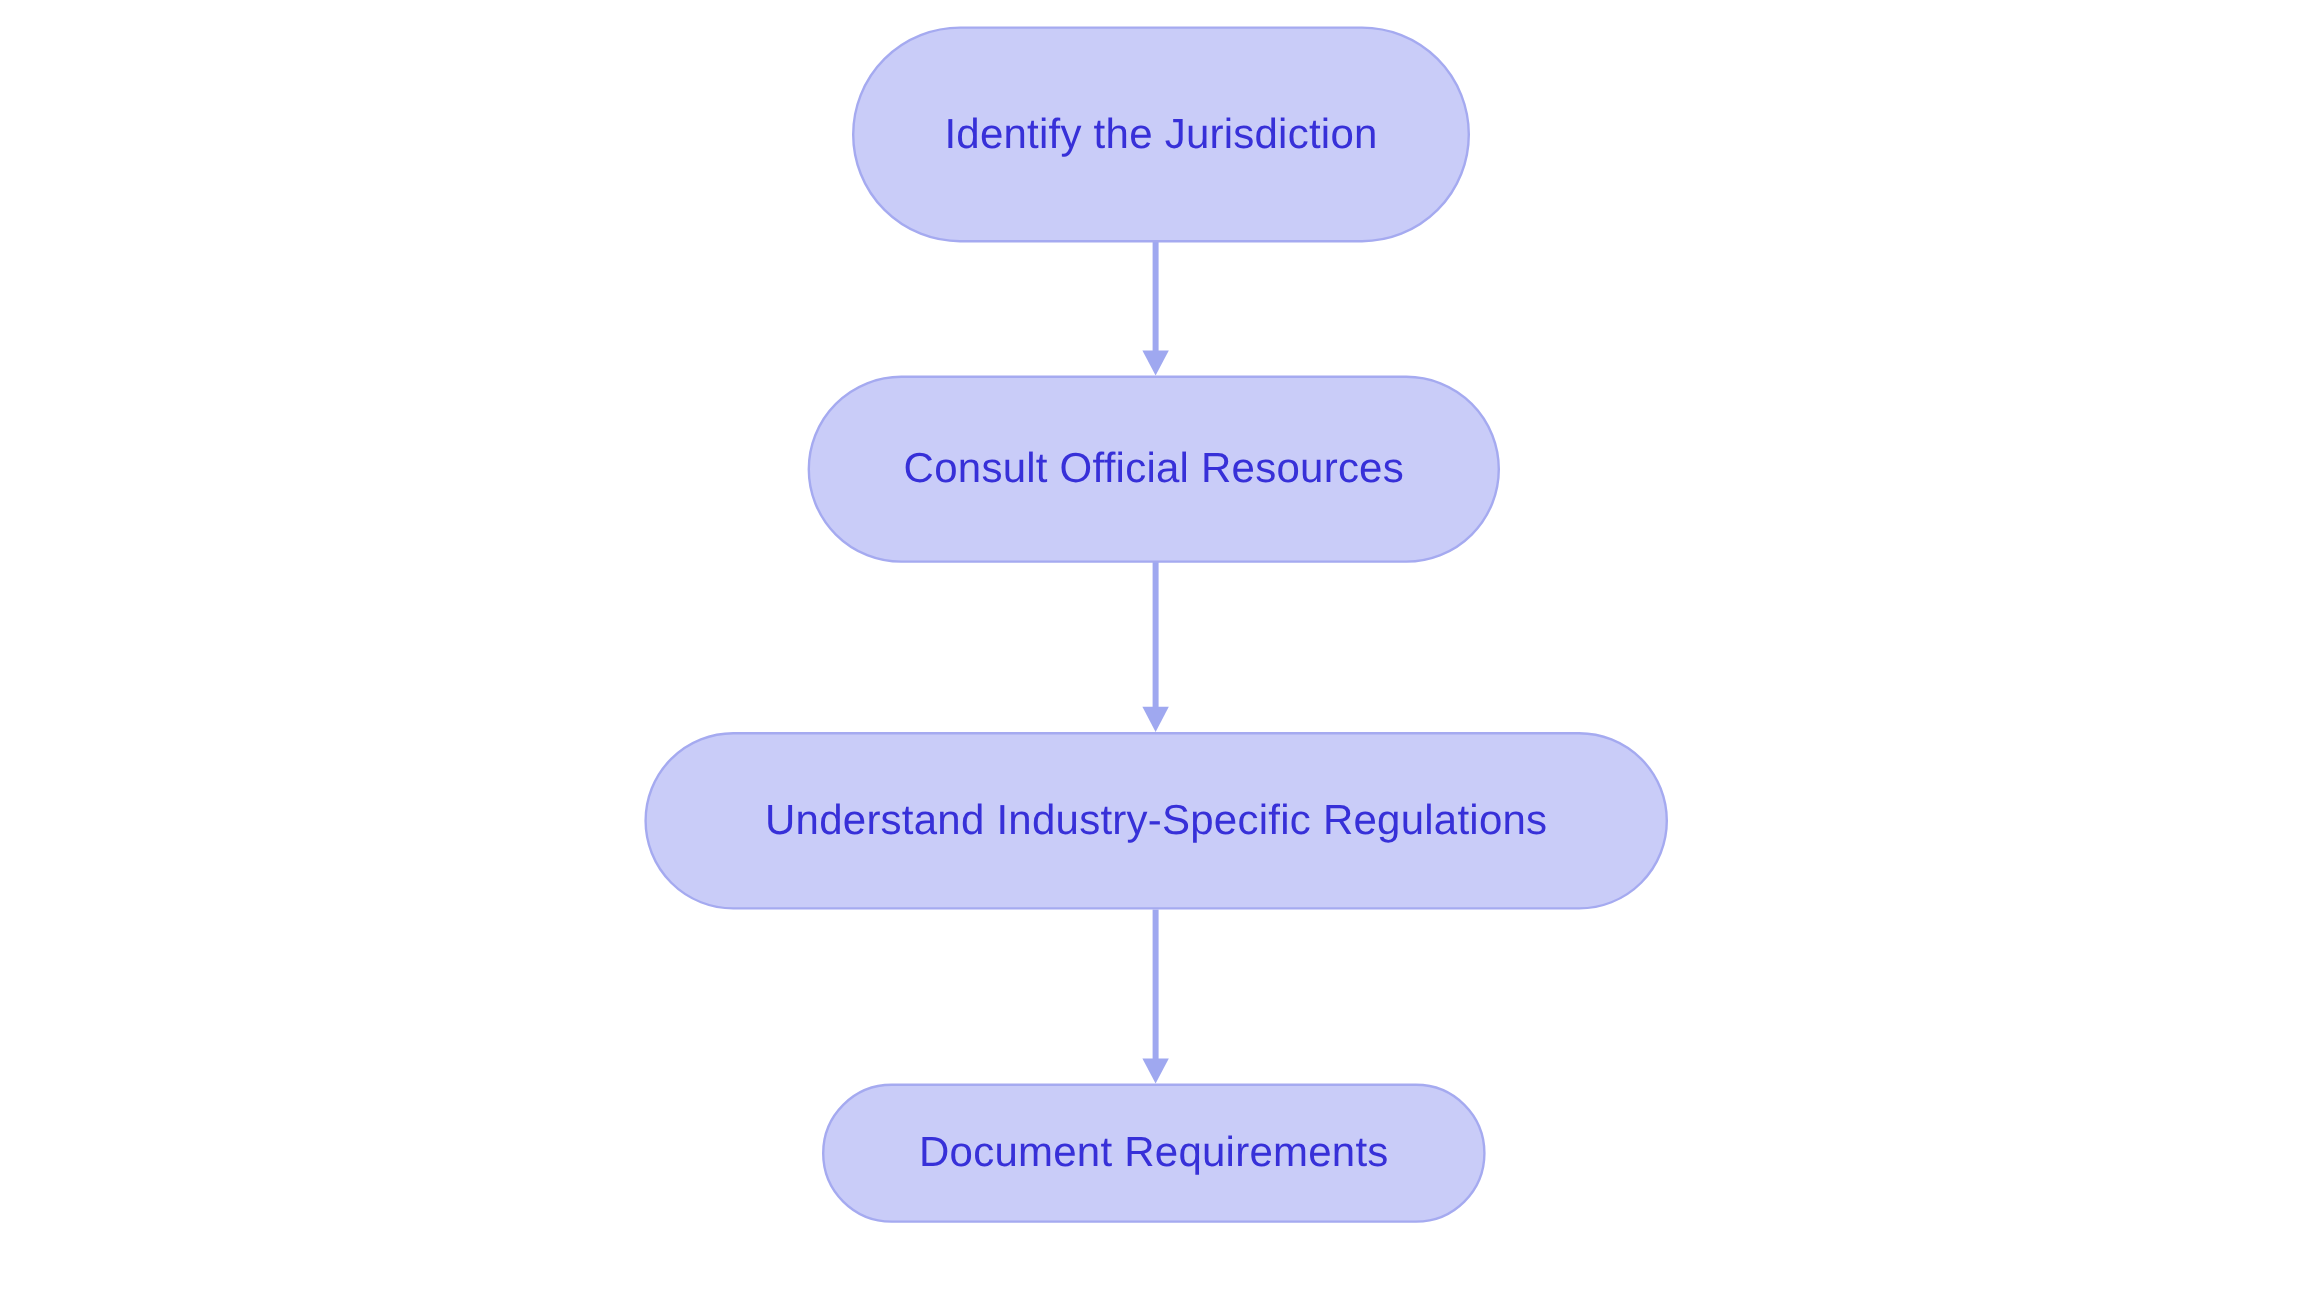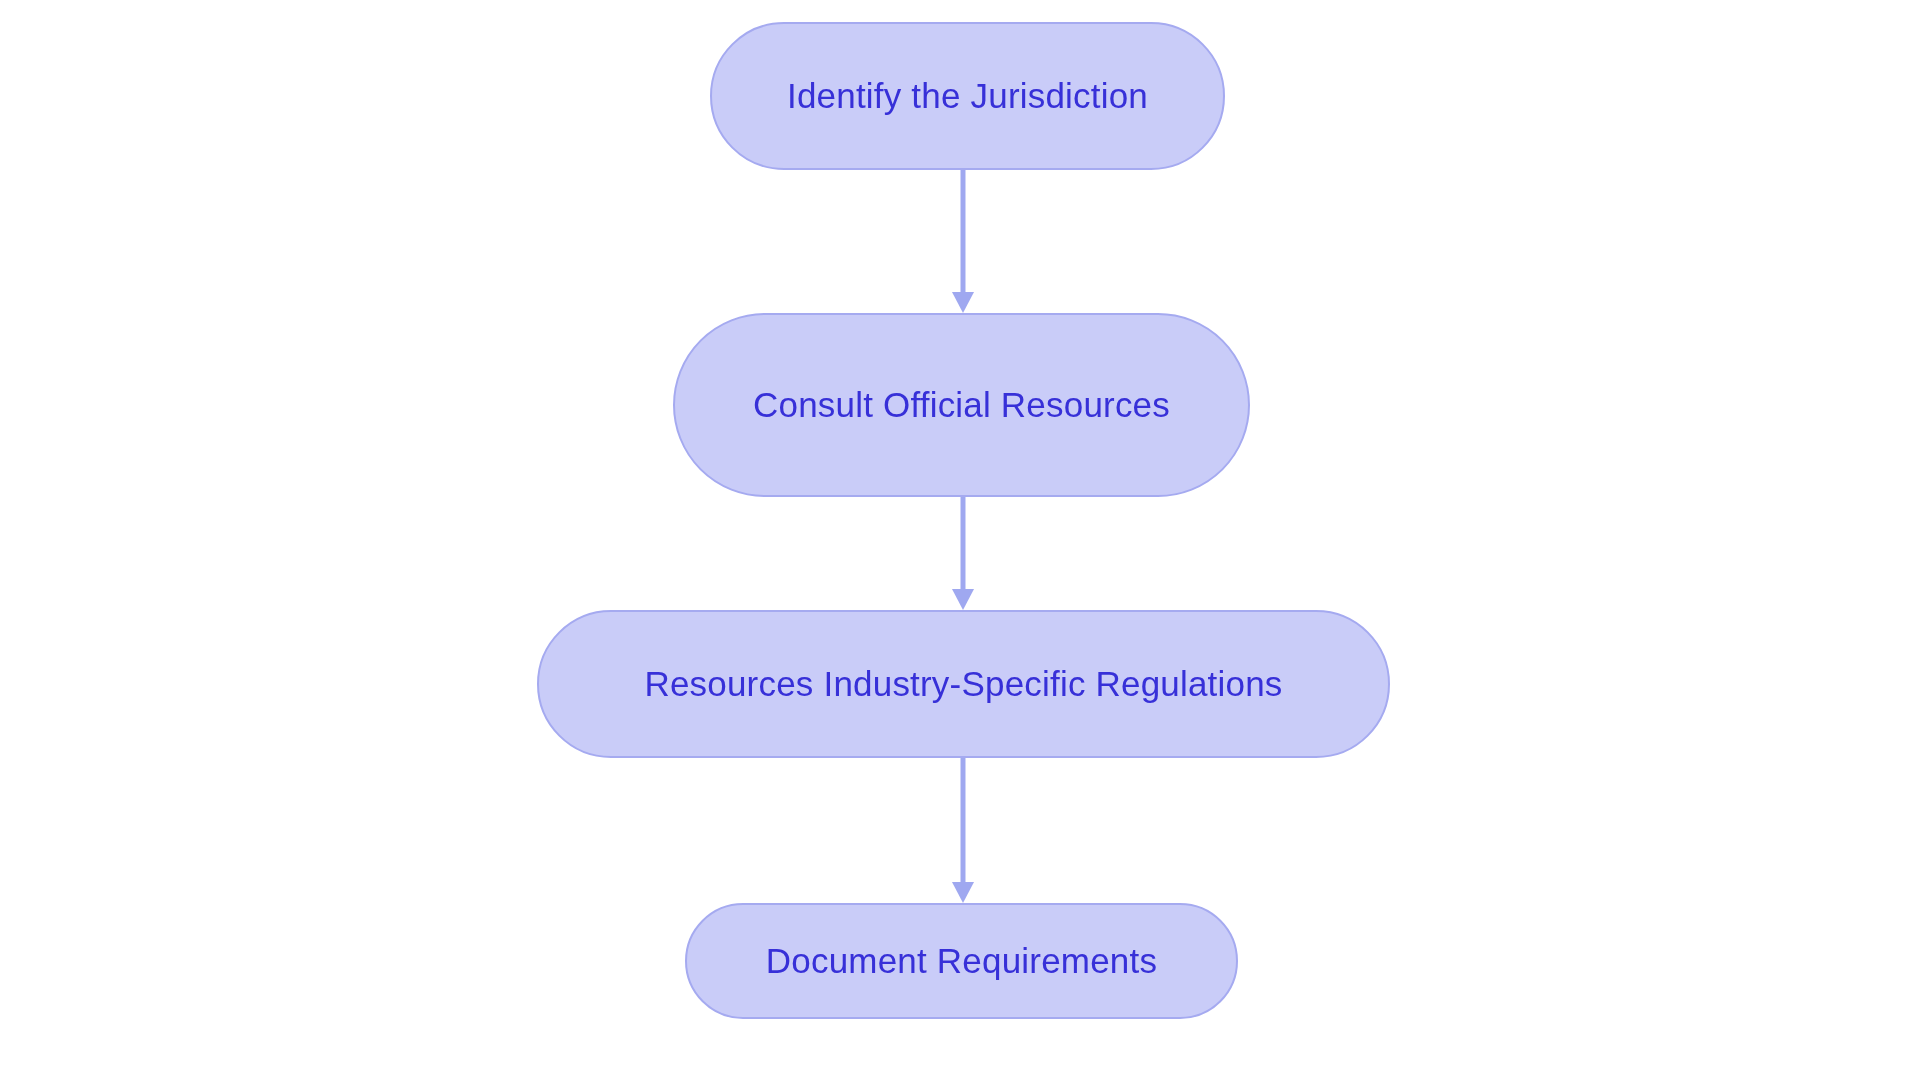--- a/index.html
+++ b/index.html
@@ -42,22 +42,22 @@
     font-family: "Liberation Sans", sans-serif;
     font-size: 35px;
     font-weight: 400;
     line-height: 1.1;
     letter-spacing: 0.2px;
     white-space: nowrap;
     padding: 0 22px;
     user-select: none;
   }
   
-  #node-0 { left: 710px;  top: 22px;  width: 515px; height: 148px; }
-  #node-1 { left: 673px;  top: 313px; width: 577px; height: 184px; }
+  #node-0 { left: 710px;  top: 22px;  width: 515px; height: 180px; }
+  #node-1 { left: 673px;  top: 313px; width: 577px; height: 156px; }
   #node-2 { left: 537px;  top: 610px; width: 853px; height: 148px; }
   #node-3 { left: 685px;  top: 903px; width: 553px; height: 116px; }
 </style>
 </head>
 <body>
 
 <div id="canvas">
 
   <svg id="flow-svg" viewBox="0 0 1920 1083" xmlns="http://www.w3.org/2000/svg">
     <g>
@@ -76,20 +76,20 @@
 
   <div class="node-box" id="node-0">
     <span class="node-label">Identify the Jurisdiction</span>
   </div>
 
   <div class="node-box" id="node-1">
     <span class="node-label">Consult Official Resources</span>
   </div>
 
   <div class="node-box" id="node-2">
-    <span class="node-label">Resources Industry-Specific Regulations</span>
+    <span class="node-label">Understand Industry-Specific Regulations</span>
   </div>
 
   <div class="node-box" id="node-3">
     <span class="node-label">Document Requirements</span>
   </div>
 
 </div>
 
 </body></html>

